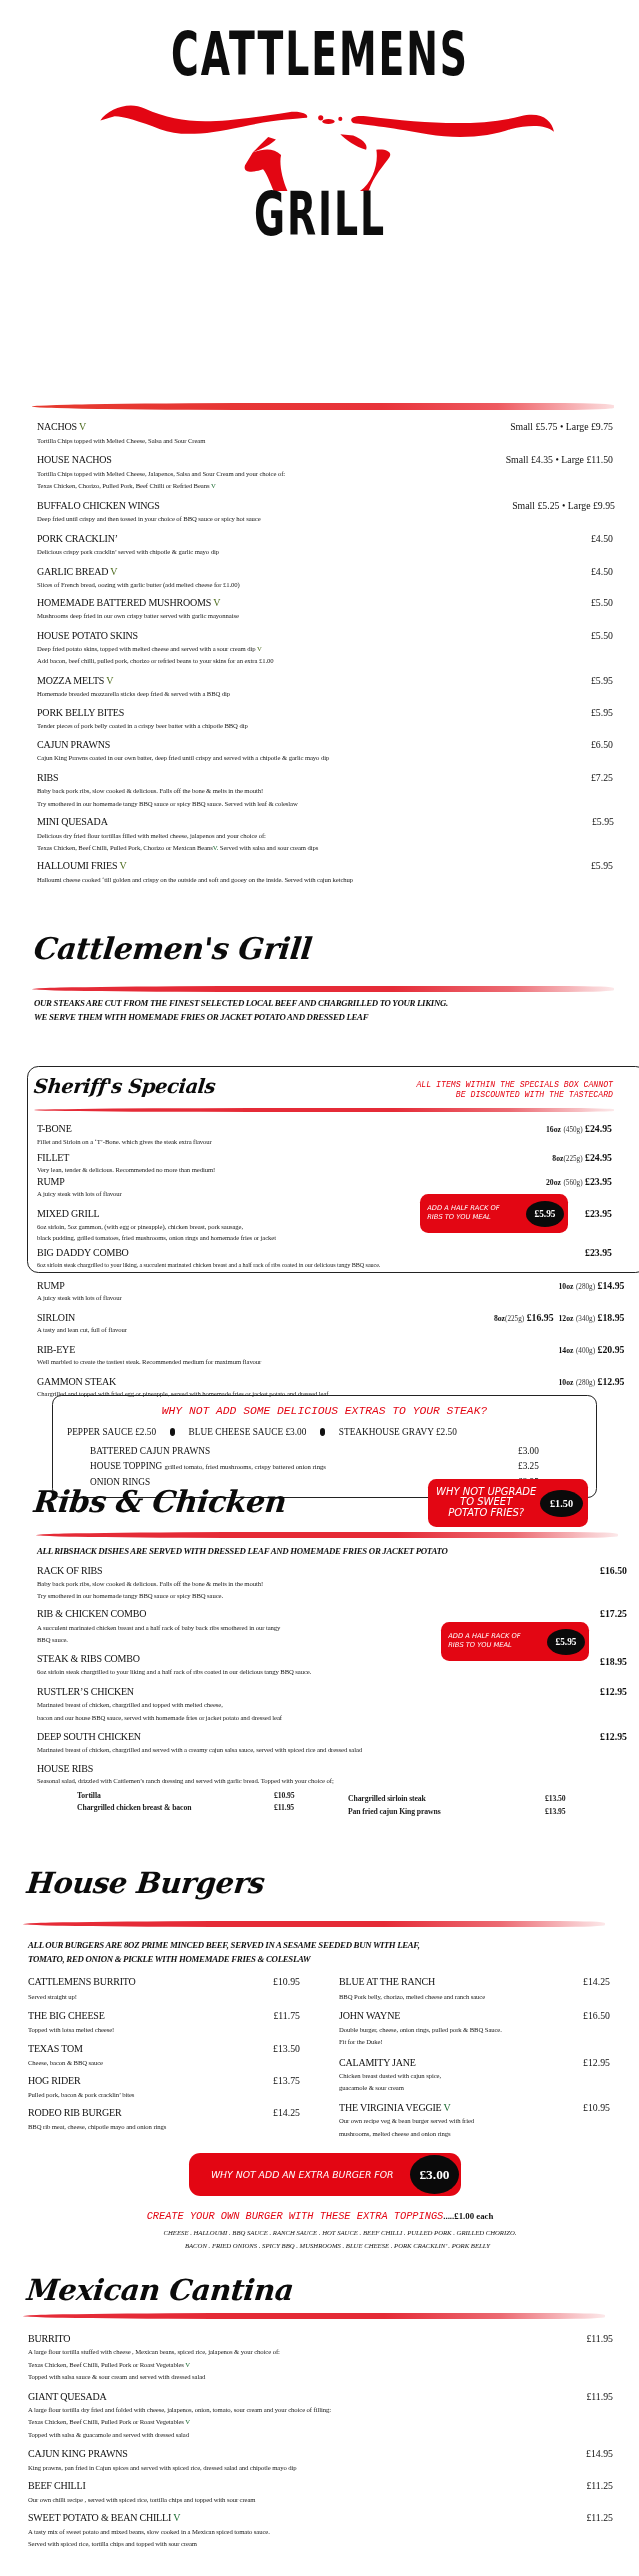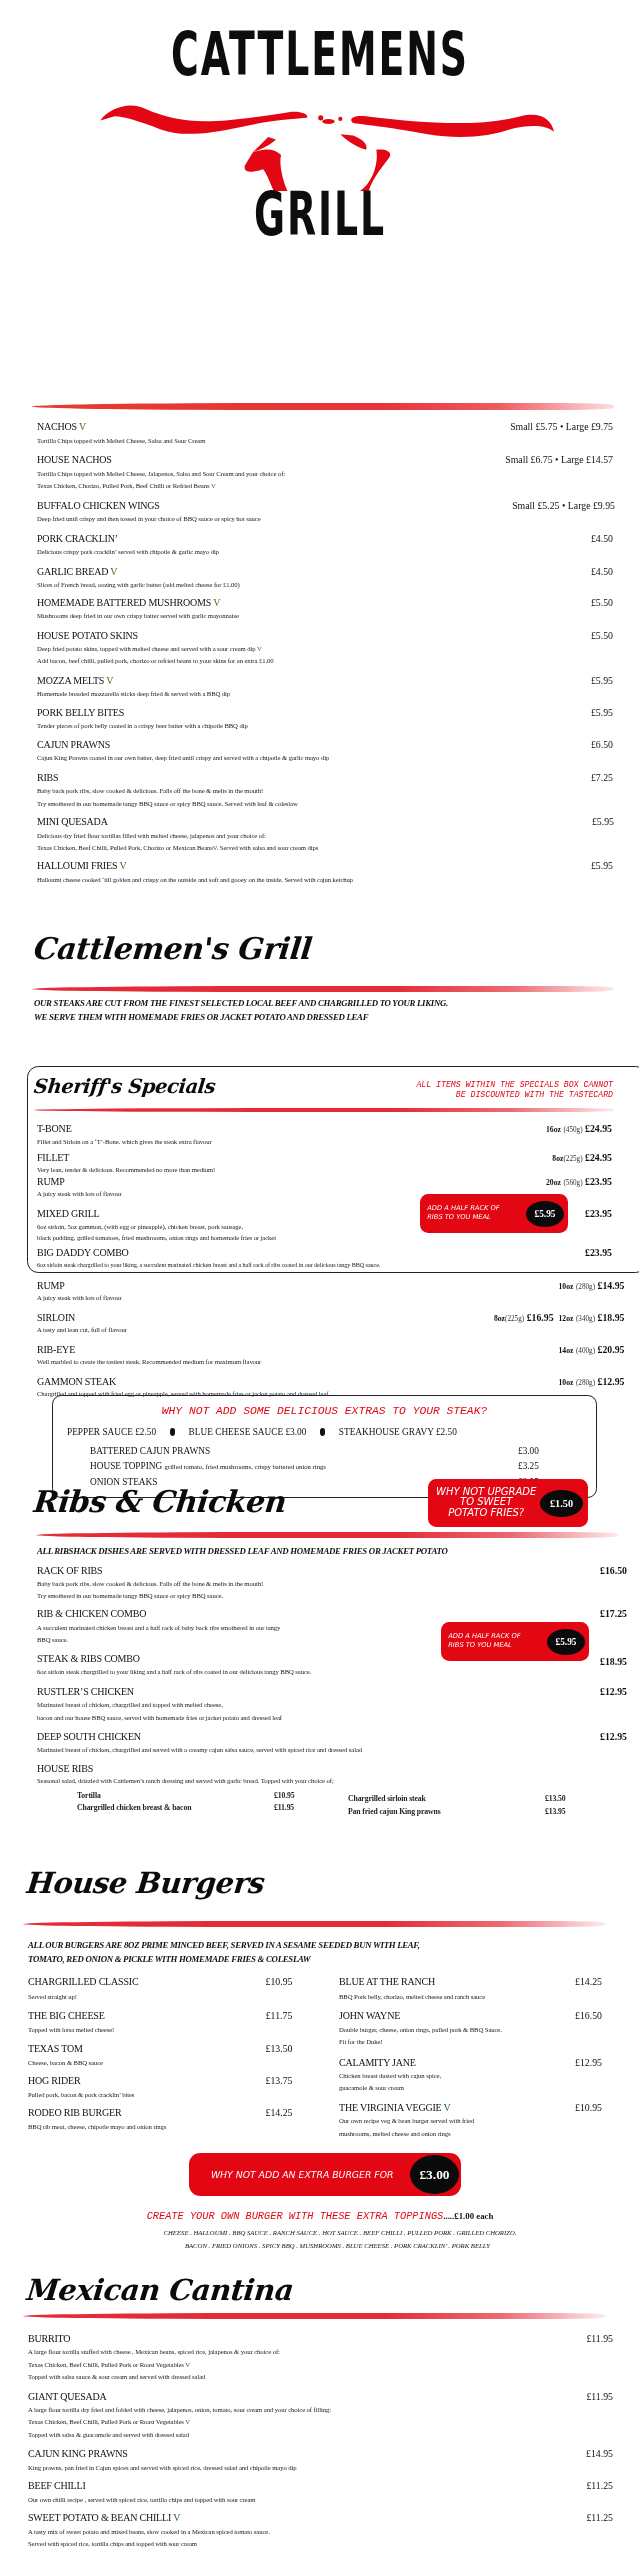--- a/index.html
+++ b/index.html
@@ -66,21 +66,21 @@
     line-height: 10.3px;
     color: #222;
     letter-spacing: -0.1px;
   }
   .item-price {
     position: absolute;
     font-family: "Liberation Serif", serif;
     font-size: 9.8px;
     line-height: 11.3px;
     color: #111;
-    text-align: center;
+    text-align: right;
     white-space: nowrap;
   }
   .item-price .wt { font-size: 7.2px; color: #333; }
   .item-price .oz { font-size: 7.7px; font-weight: bold; }
   .v { color: #4d6b1e; }
   .vg { color: #1d6b32; }
 
   .intro {
     position: absolute;
     font-family: "Liberation Serif", serif;
@@ -175,21 +175,21 @@
 
 <div class="brush" data-name="brush-divider" style="left:32px;top:403px;width:582px;height:6.7px;"></div>
 
 <section data-name="starters-section">
 
   <div class="item-name" data-name="item-name" style="left:37px;top:421px;"><span data-bind="starters.items.0.name">NACHOS</span> <span class="v" data-bind="starters.items.0.veg">V</span></div>
   <div class="item-price" data-name="item-price" data-bind="starters.items.0.price" style="right:27px;top:421px;">Small £5.75 • Large £9.75</div>
   <div class="item-desc" data-name="item-desc" data-bind="starters.items.0.desc.0" style="left:37px;top:436px;">Tortilla Chips topped with Melted Cheese, Salsa and Sour Cream</div>
 
   <div class="item-name" data-name="item-name" data-bind="starters.items.1.name" style="left:37px;top:454px;">HOUSE NACHOS</div>
-  <div class="item-price" data-name="item-price" data-bind="starters.items.1.price" style="right:27px;top:454px;">Small £6.75 • Large £14.57</div>
+  <div class="item-price" data-name="item-price" data-bind="starters.items.1.price" style="right:27px;top:454px;">Small £4.35 • Large £11.50</div>
   <div class="item-desc" data-name="item-desc" data-bind="starters.items.1.desc.0" style="left:37px;top:469px;">Tortilla Chips topped with Melted Cheese, Jalapenos, Salsa and Sour Cream and your choice of:</div>
   <div class="item-desc" data-name="item-desc" style="left:37px;top:481px;"><span data-bind="starters.items.1.desc.1">Texas Chicken, Chorizo, Pulled Pork, Beef Chilli or Refried Beans</span> <span class="vg" data-bind="starters.items.1.desc_veg">V</span></div>
 
   <div class="item-name" data-name="item-name" data-bind="starters.items.2.name" style="left:37px;top:500px;">BUFFALO CHICKEN WINGS</div>
   <div class="item-price" data-name="item-price" data-bind="starters.items.2.price" style="right:25px;top:500px;">Small £5.25 • Large £9.95</div>
   <div class="item-desc" data-name="item-desc" data-bind="starters.items.2.desc.0" style="left:37px;top:514px;">Deep fried until crispy and then tossed in your choice of BBQ sauce or spicy hot sauce</div>
 
   <div class="item-name" data-name="item-name" data-bind="starters.items.3.name" style="left:37px;top:533px;">PORK CRACKLIN’</div>
   <div class="item-price" data-name="item-price" data-bind="starters.items.3.price" style="right:27px;top:533px;">£4.50</div>
   <div class="item-desc" data-name="item-desc" data-bind="starters.items.3.desc.0" style="left:37px;top:547px;">Delicious crispy pork cracklin’ served with chipotle &amp; garlic mayo dip</div>
@@ -313,21 +313,21 @@
 
 <div class="extras-box" data-name="steak-extras-box" style="top: 1395px; height: 103px;"></div>
 <div class="comic" data-name="extras-title" data-bind="grill.extras.title" style="position: absolute; left: 52px; width: 545px; top: 1405px; text-align: center; font-size: 11.3px; line-height: 13.4px;">WHY NOT ADD SOME DELICIOUS EXTRAS TO YOUR STEAK?</div>
 <div class="sauce-row" data-name="sauce-row" style="left: 67px; top: 1427px;">
   <span data-bind="grill.extras.sauces.0.name">PEPPER SAUCE</span> <span data-bind="grill.extras.sauces.0.price">£2.50</span><span class="dot" data-name="bullet-icon"></span><span data-bind="grill.extras.sauces.1.name">BLUE CHEESE SAUCE</span> <span data-bind="grill.extras.sauces.1.price">£3.00</span><span class="dot" data-name="bullet-icon"></span><span data-bind="grill.extras.sauces.2.name">STEAKHOUSE GRAVY</span> <span data-bind="grill.extras.sauces.2.price">£2.50</span>
 </div>
 <div class="sauce-row" data-name="extra-item" style="left: 90px; top: 1446px;"><span data-bind="grill.extras.items.0.name">BATTERED CAJUN PRAWNS</span></div>
 <div class="sauce-row" data-name="extra-price" data-bind="grill.extras.items.0.price" style="left: 518px; top: 1446px;">£3.00</div>
 <div class="sauce-row" data-name="extra-item" style="left: 90px; top: 1461px;"><span data-bind="grill.extras.items.1.name">HOUSE TOPPING</span> <span style="font-size:6.7px;" data-bind="grill.extras.items.1.note">grilled tomato, fried mushrooms, crispy battered onion rings</span></div>
 <div class="sauce-row" data-name="extra-price" data-bind="grill.extras.items.1.price" style="left: 518px; top: 1461px;">£3.25</div>
-<div class="sauce-row" data-name="extra-item" style="left: 90px; top: 1477px;"><span data-bind="grill.extras.items.2.name">ONION STEAKS</span></div>
+<div class="sauce-row" data-name="extra-item" style="left: 90px; top: 1477px;"><span data-bind="grill.extras.items.2.name">ONION RINGS</span></div>
 <div class="sauce-row" data-name="extra-price" data-bind="grill.extras.items.2.price" style="left: 518px; top: 1477px;">£2.95</div>
 
 <div class="script-title" data-name="section-title" data-bind="ribs_chicken.title" style="left:34px;top:1484px;font-size:30px;line-height:36px;">Ribs &amp; Chicken</div>
 <div class="promo" data-name="sweet-potato-upgrade-promo" style="left:428px;top:1479px;width:160px;height:48px;">
   <div class="txt" style="left:5.2px;top:8.2px;width:106px;text-align:center;font-size:10px;line-height:10.3px;">
     <div data-bind="ribs_chicken.upgrade_promo.text.0">WHY NOT UPGRADE</div>
     <div data-bind="ribs_chicken.upgrade_promo.text.1">TO SWEET</div>
     <div data-bind="ribs_chicken.upgrade_promo.text.2">POTATO FRIES?</div>
   </div>
   <div class="circle" data-name="promo-price" data-bind="ribs_chicken.upgrade_promo.price" style="left:112px;top:11.3px;width:43px;height:27px;font-size:10.3px;">£1.50</div>
@@ -378,21 +378,21 @@
 <div class="item-desc" data-name="salad-option" data-bind="ribs_chicken.salad_options.3.name" style="left:348px;top:1807px;font-size:7.7px;font-weight:bold;">Pan fried cajun King prawns</div>
 <div class="item-desc" data-name="salad-option-price" data-bind="ribs_chicken.salad_options.3.price" style="left:545px;top:1807px;font-size:7.7px;font-weight:bold;">£13.95</div>
 
 <div class="script-title" data-name="section-title" data-bind="burgers.title" style="left:27px;top:1865px;font-size:29px;line-height:36px;">House Burgers</div>
 <div class="brush dark" data-name="brush-divider" style="left:23px;top:1921px;width:582px;height:6.2px;"></div>
 <div class="intro" data-name="section-intro" style="left:28px;top:1938px;">
   <div data-bind="burgers.intro.0">ALL OUR BURGERS ARE 8OZ PRIME MINCED BEEF, SERVED IN A SESAME SEEDED BUN WITH LEAF,</div>
   <div data-bind="burgers.intro.1">TOMATO, RED ONION &amp; PICKLE WITH HOMEMADE FRIES &amp; COLESLAW</div>
 </div>
 
-<div class="item-name" data-name="item-name" data-bind="burgers.left.0.name" style="left:28px;top:1976px;">CHARGRILLED CLASSIC</div>
+<div class="item-name" data-name="item-name" data-bind="burgers.left.0.name" style="left:28px;top:1976px;">CATTLEMENS BURRITO</div>
 <div class="item-price" data-name="item-price" data-bind="burgers.left.0.price" style="left:258px;width:42px;top:1976px;">£10.95</div>
 <div class="item-desc" data-name="item-desc" data-bind="burgers.left.0.desc.0" style="left:28px;top:1992px;">Served straight up!</div>
 
 <div class="item-name" data-name="item-name" data-bind="burgers.left.1.name" style="left:28px;top:2010px;">THE BIG CHEESE</div>
 <div class="item-price" data-name="item-price" data-bind="burgers.left.1.price" style="left:258px;width:42px;top:2010px;">£11.75</div>
 <div class="item-desc" data-name="item-desc" data-bind="burgers.left.1.desc.0" style="left:28px;top:2025px;">Topped with lotsa melted cheese!</div>
 
 <div class="item-name" data-name="item-name" data-bind="burgers.left.2.name" style="left:28px;top:2043px;">TEXAS TOM</div>
 <div class="item-price" data-name="item-price" data-bind="burgers.left.2.price" style="left:258px;width:42px;top:2043px;">£13.50</div>
 <div class="item-desc" data-name="item-desc" data-bind="burgers.left.2.desc.0" style="left:28px;top:2058px;">Cheese, bacon &amp; BBQ sauce</div>

